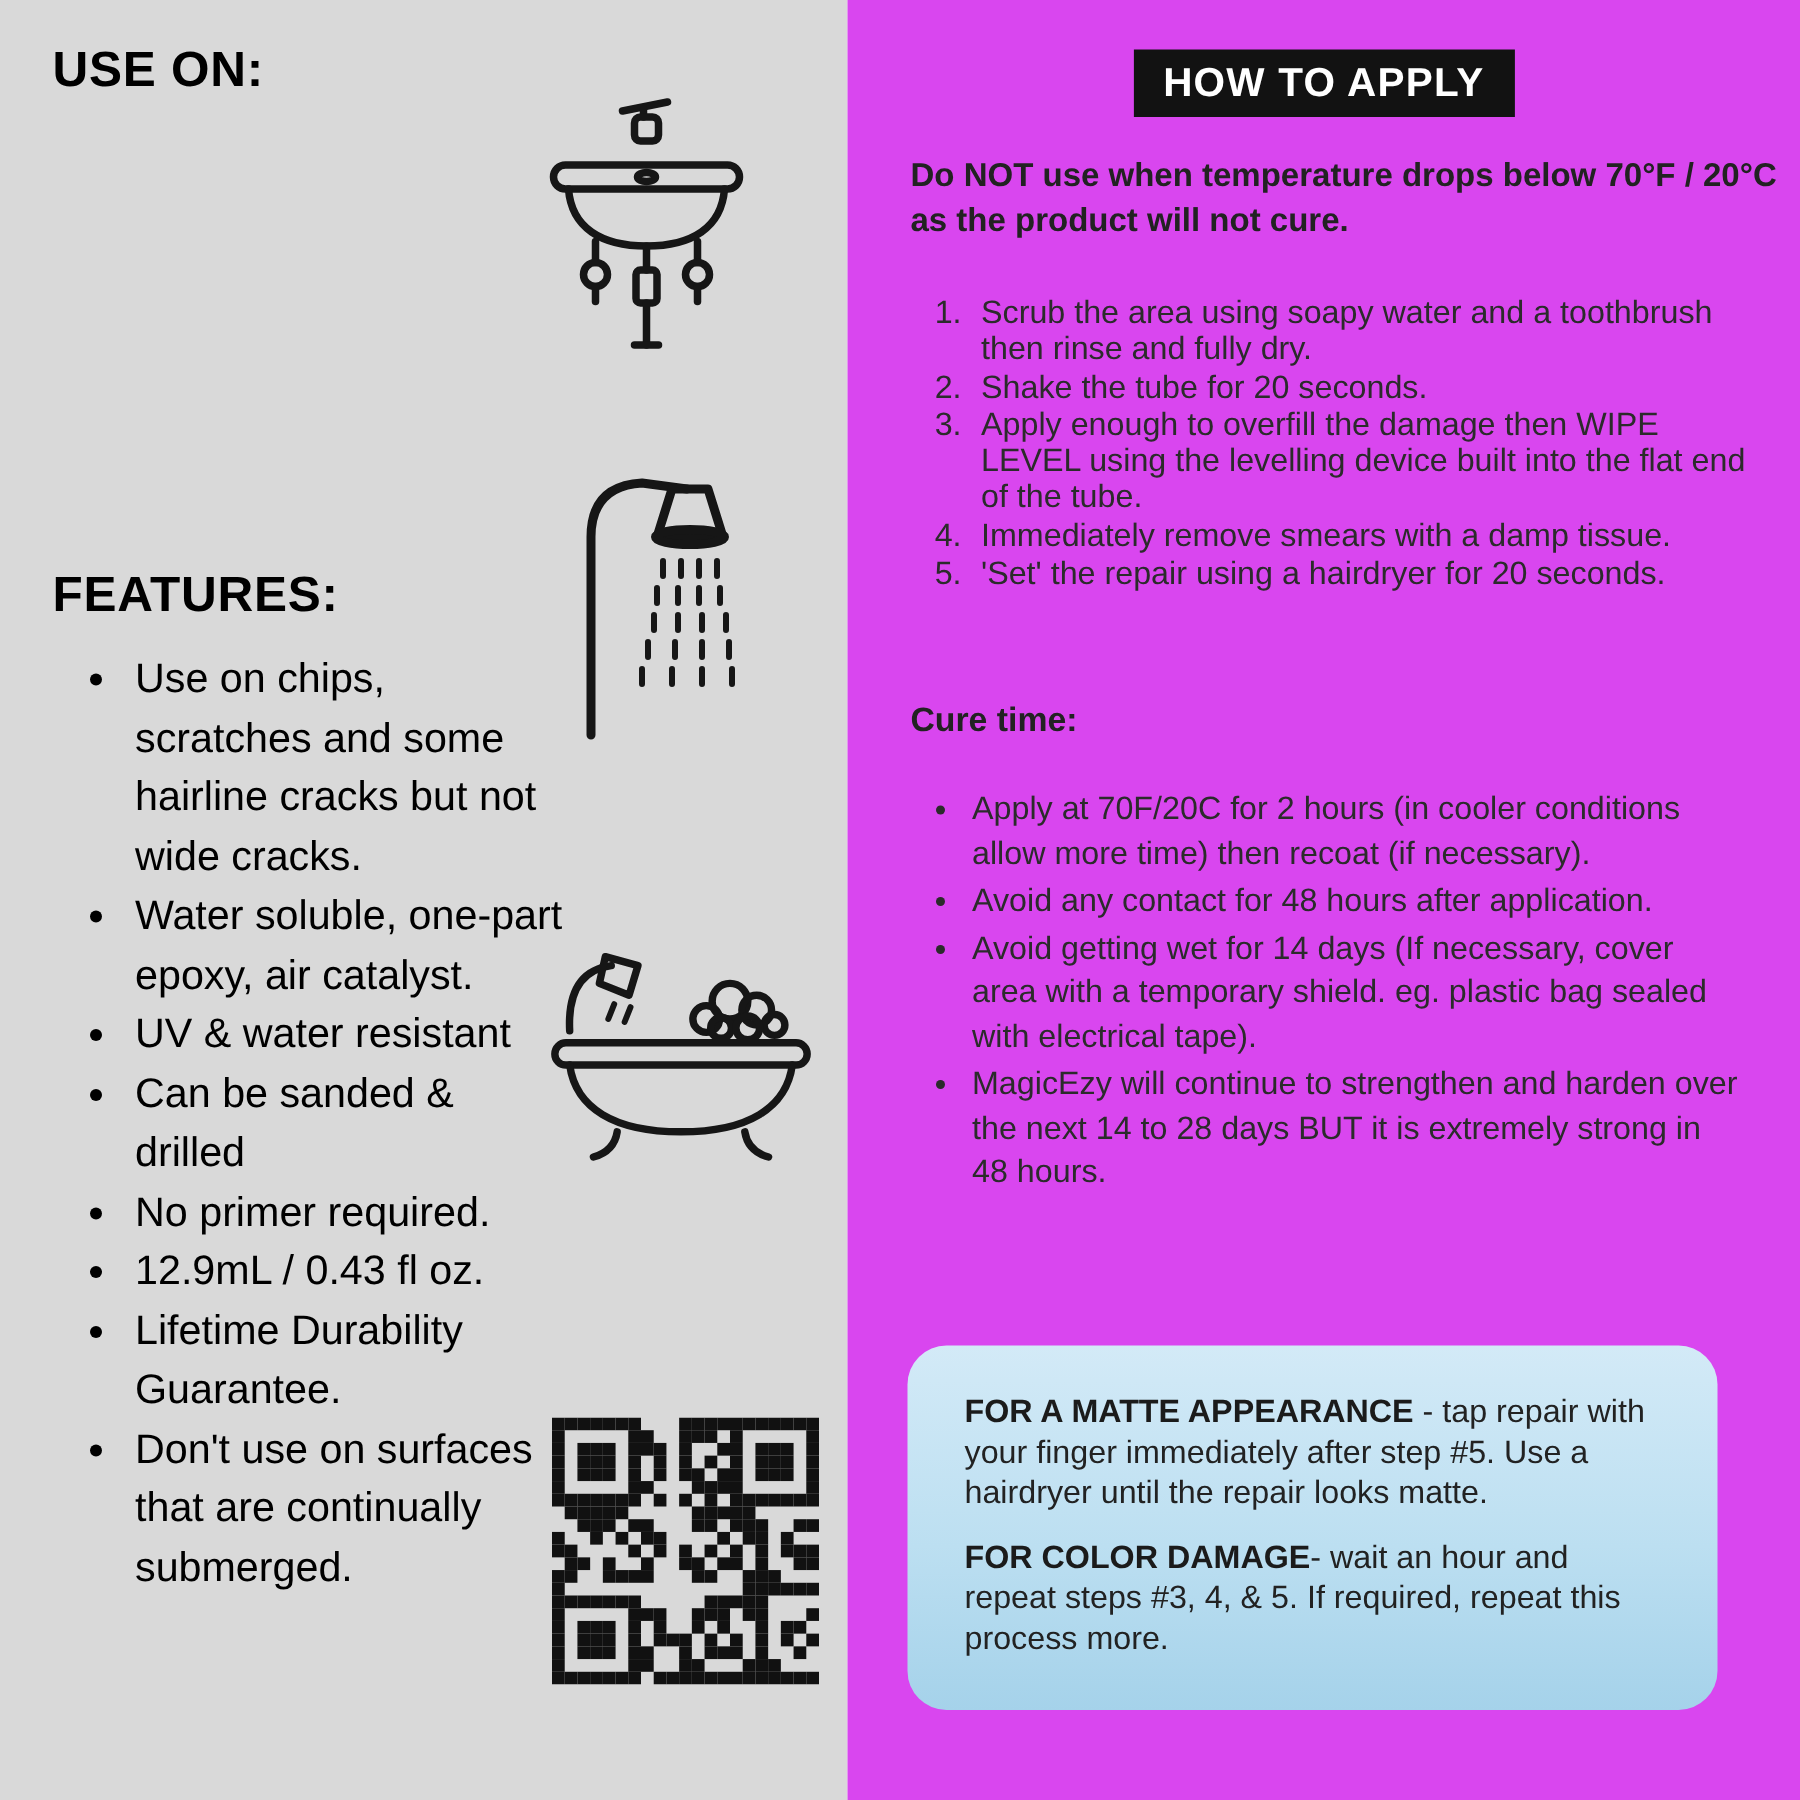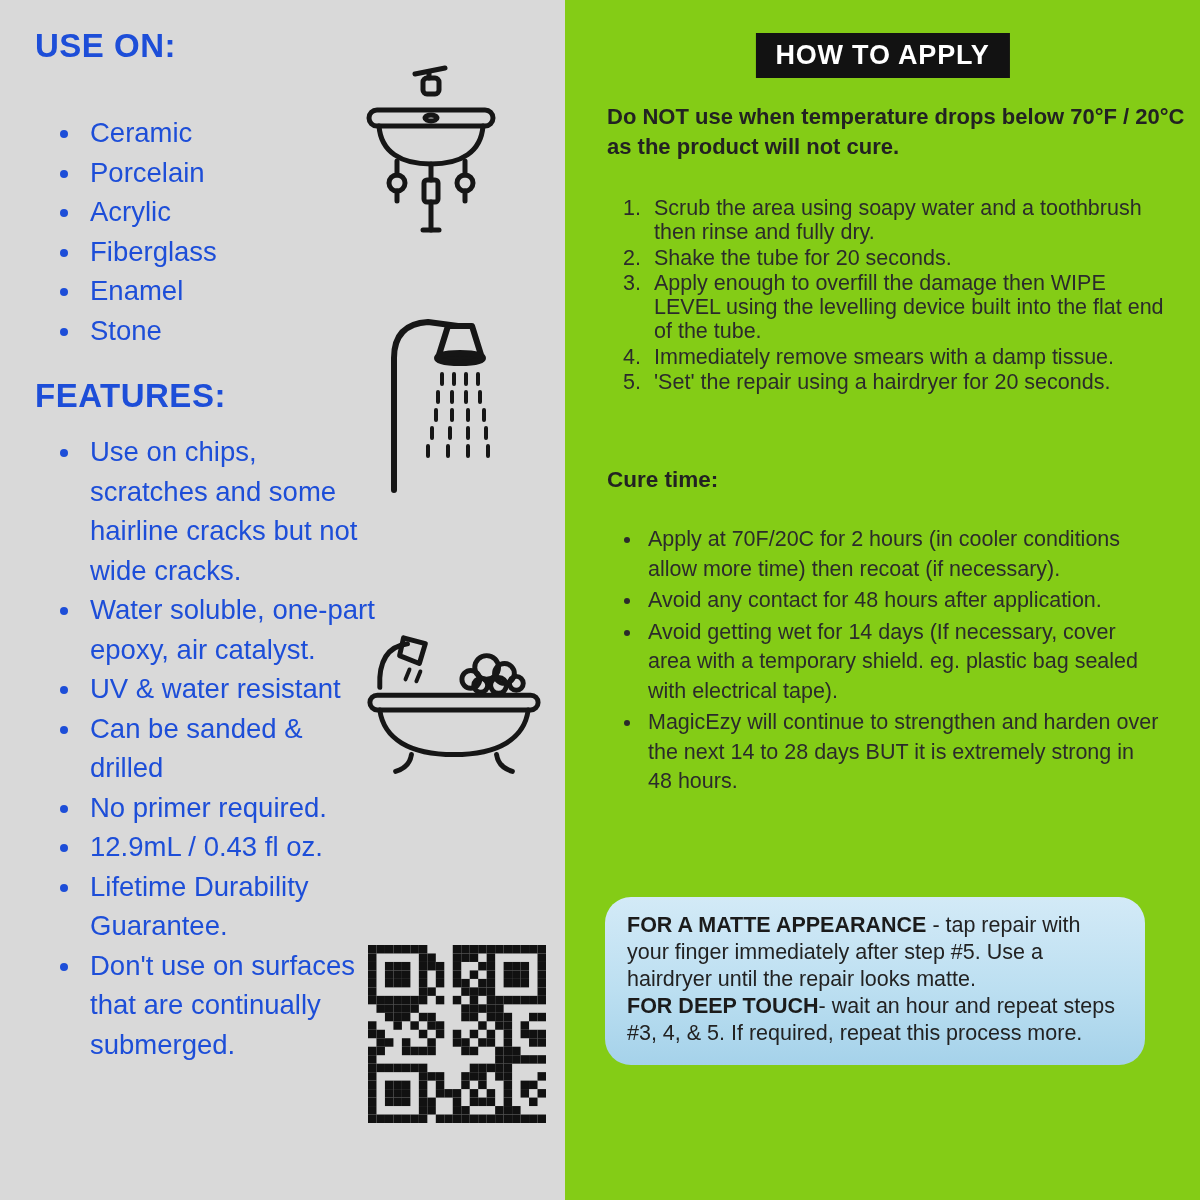--- a/index.html
+++ b/index.html
@@ -1,75 +1,65 @@
 <!DOCTYPE html>
 <html><head>
 <meta charset="utf-8">
 <style>
   * { margin:0; padding:0; box-sizing:border-box; }
   html,body { width:1200px; height:1200px; }
   body { font-family:"Liberation Sans", sans-serif; background:#ffffff; color:#1a1a1a; }
   .page { position:relative; width:1200px; height:1200px; overflow:hidden; background:#ffffff; }
 
   
-  .left-col { position:absolute; left:0; top:0; width:565px; height:1200px; background:#d9d9d9; color:#1d4ed8; }
+  .left-col { position:absolute; left:0; top:0; width:565px; height:1200px; background:#d9d9d9; color:#000000; }
   .use-title { position:absolute; top:27px; left:35px; font-size:33px; font-weight:700; letter-spacing:0.5px; }
   .use-list { position:absolute; top:113px; left:57px; width:300px; }
   .use-list ul, .features-list ul { list-style:disc; padding-left:26px; }
   .use-list li { font-size:27.5px; line-height:39.5px; padding-left:7px; }
   .features-title { position:absolute; top:377px; left:35px; font-size:33px; font-weight:700; letter-spacing:0.5px; }
   .features-list { position:absolute; top:432px; left:57px; width:324px; }
   .features-list li { font-size:27.5px; line-height:39.5px; padding-left:7px; }
 
   .icon { position:absolute; }
   .icon svg { width:100%; height:100%; display:block; }
   .icon-sink    { left:345px; top:58px;  width:172px; height:192px; }
   .icon-shower  { left:378px; top:300px; width:150px; height:195px; }
   .icon-bathtub { left:360px; top:618px; width:188px; height:188px; }
   .icon-qr      { left:368px; top:945px; width:178px; height:178px; }
 
   
-  .right-col { position:absolute; left:565px; top:0; width:635px; height:1200px; background:#84cc16; color:#2b2b2b; }
+  .right-col { position:absolute; left:565px; top:0; width:635px; height:1200px; background:#d946ef; color:#2b2b2b; }
   .title-box { position:absolute; top:33px; left:50%; transform:translateX(-50%);
                background:#121212; color:#ffffff; font-weight:700; font-size:27px;
                padding:7px 20px; letter-spacing:0.8px; white-space:nowrap; }
   .warning { position:absolute; top:102px; left:42px; width:592px; font-weight:700; font-size:22px; line-height:30px; color:#222; }
   .steps { position:absolute; top:196px; left:42px; width:560px; }
   .steps ol { list-style:decimal; padding-left:40px; }
   .steps li { font-size:21.5px; line-height:24px; margin-bottom:1.5px; padding-left:7px; }
   .cure-title { position:absolute; top:467px; left:42px; font-size:22.5px; font-weight:700; color:#222; }
   .cure-list { position:absolute; top:525px; left:38px; width:560px; }
   .cure-list ul { list-style:disc; padding-left:40px; }
   .cure-list li { font-size:21.5px; line-height:29.5px; margin-bottom:2px; padding-left:5px; }
 
   .tips-box { position:absolute; top:897px; left:40px; width:540px;
               background:linear-gradient(180deg,#d3eaf7 0%,#bcdff1 55%,#a5d2ea 100%);
               border-radius:26px; padding:15px 22px 18px; font-size:21.5px; line-height:27px; color:#222; }
-  .tips-box p { margin:0; }
+  .tips-box p { margin:16px; }
   .tips-box b { font-weight:700; color:#1b1b1b; }
 </style>
 </head>
 <body>
 
 <div class="page">
 
   <div class="left-col">
 
     <div class="use-title">USE ON:</div>
 
-    <div class="use-list">
-      <ul>
-        <li>Ceramic</li>
-        <li>Porcelain</li>
-        <li>Acrylic</li>
-        <li>Fiberglass</li>
-        <li>Enamel</li>
-        <li>Stone</li>
-      </ul>
-    </div>
 
     <div class="features-title">FEATURES:</div>
 
     <div class="features-list">
       <ul>
         <li>Use on chips, scratches and some hairline cracks but not wide cracks.</li>
         <li>Water soluble, one-part epoxy, air catalyst.</li>
         <li>UV &amp; water resistant</li>
         <li>Can be sanded &amp; drilled</li>
         <li>No primer required.</li>
@@ -410,17 +400,17 @@
       <ul>
         <li>Apply at 70F/20C for 2 hours (in cooler conditions allow more time) then recoat (if necessary).</li>
         <li>Avoid any contact for 48 hours after application.</li>
         <li>Avoid getting wet for 14 days (If necessary, cover area with a temporary shield. eg. plastic bag sealed with electrical tape).</li>
         <li>MagicEzy will continue to strengthen and harden over the next 14 to 28 days BUT it is extremely strong in 48 hours.</li>
       </ul>
     </div>
 
     <div class="tips-box">
       <p><b>FOR A MATTE APPEARANCE</b><span>  - tap repair with your finger immediately after step #5. Use a hairdryer until the repair looks matte.</span></p>
-      <p><b>FOR DEEP TOUCH</b><span>- wait an hour and repeat steps #3, 4, &amp; 5. If required, repeat this process more.</span></p>
+      <p><b>FOR COLOR DAMAGE</b><span>- wait an hour and repeat steps #3, 4, &amp; 5. If required, repeat this process more.</span></p>
     </div>
 
   </div>
 </div>
 
 </body></html>

